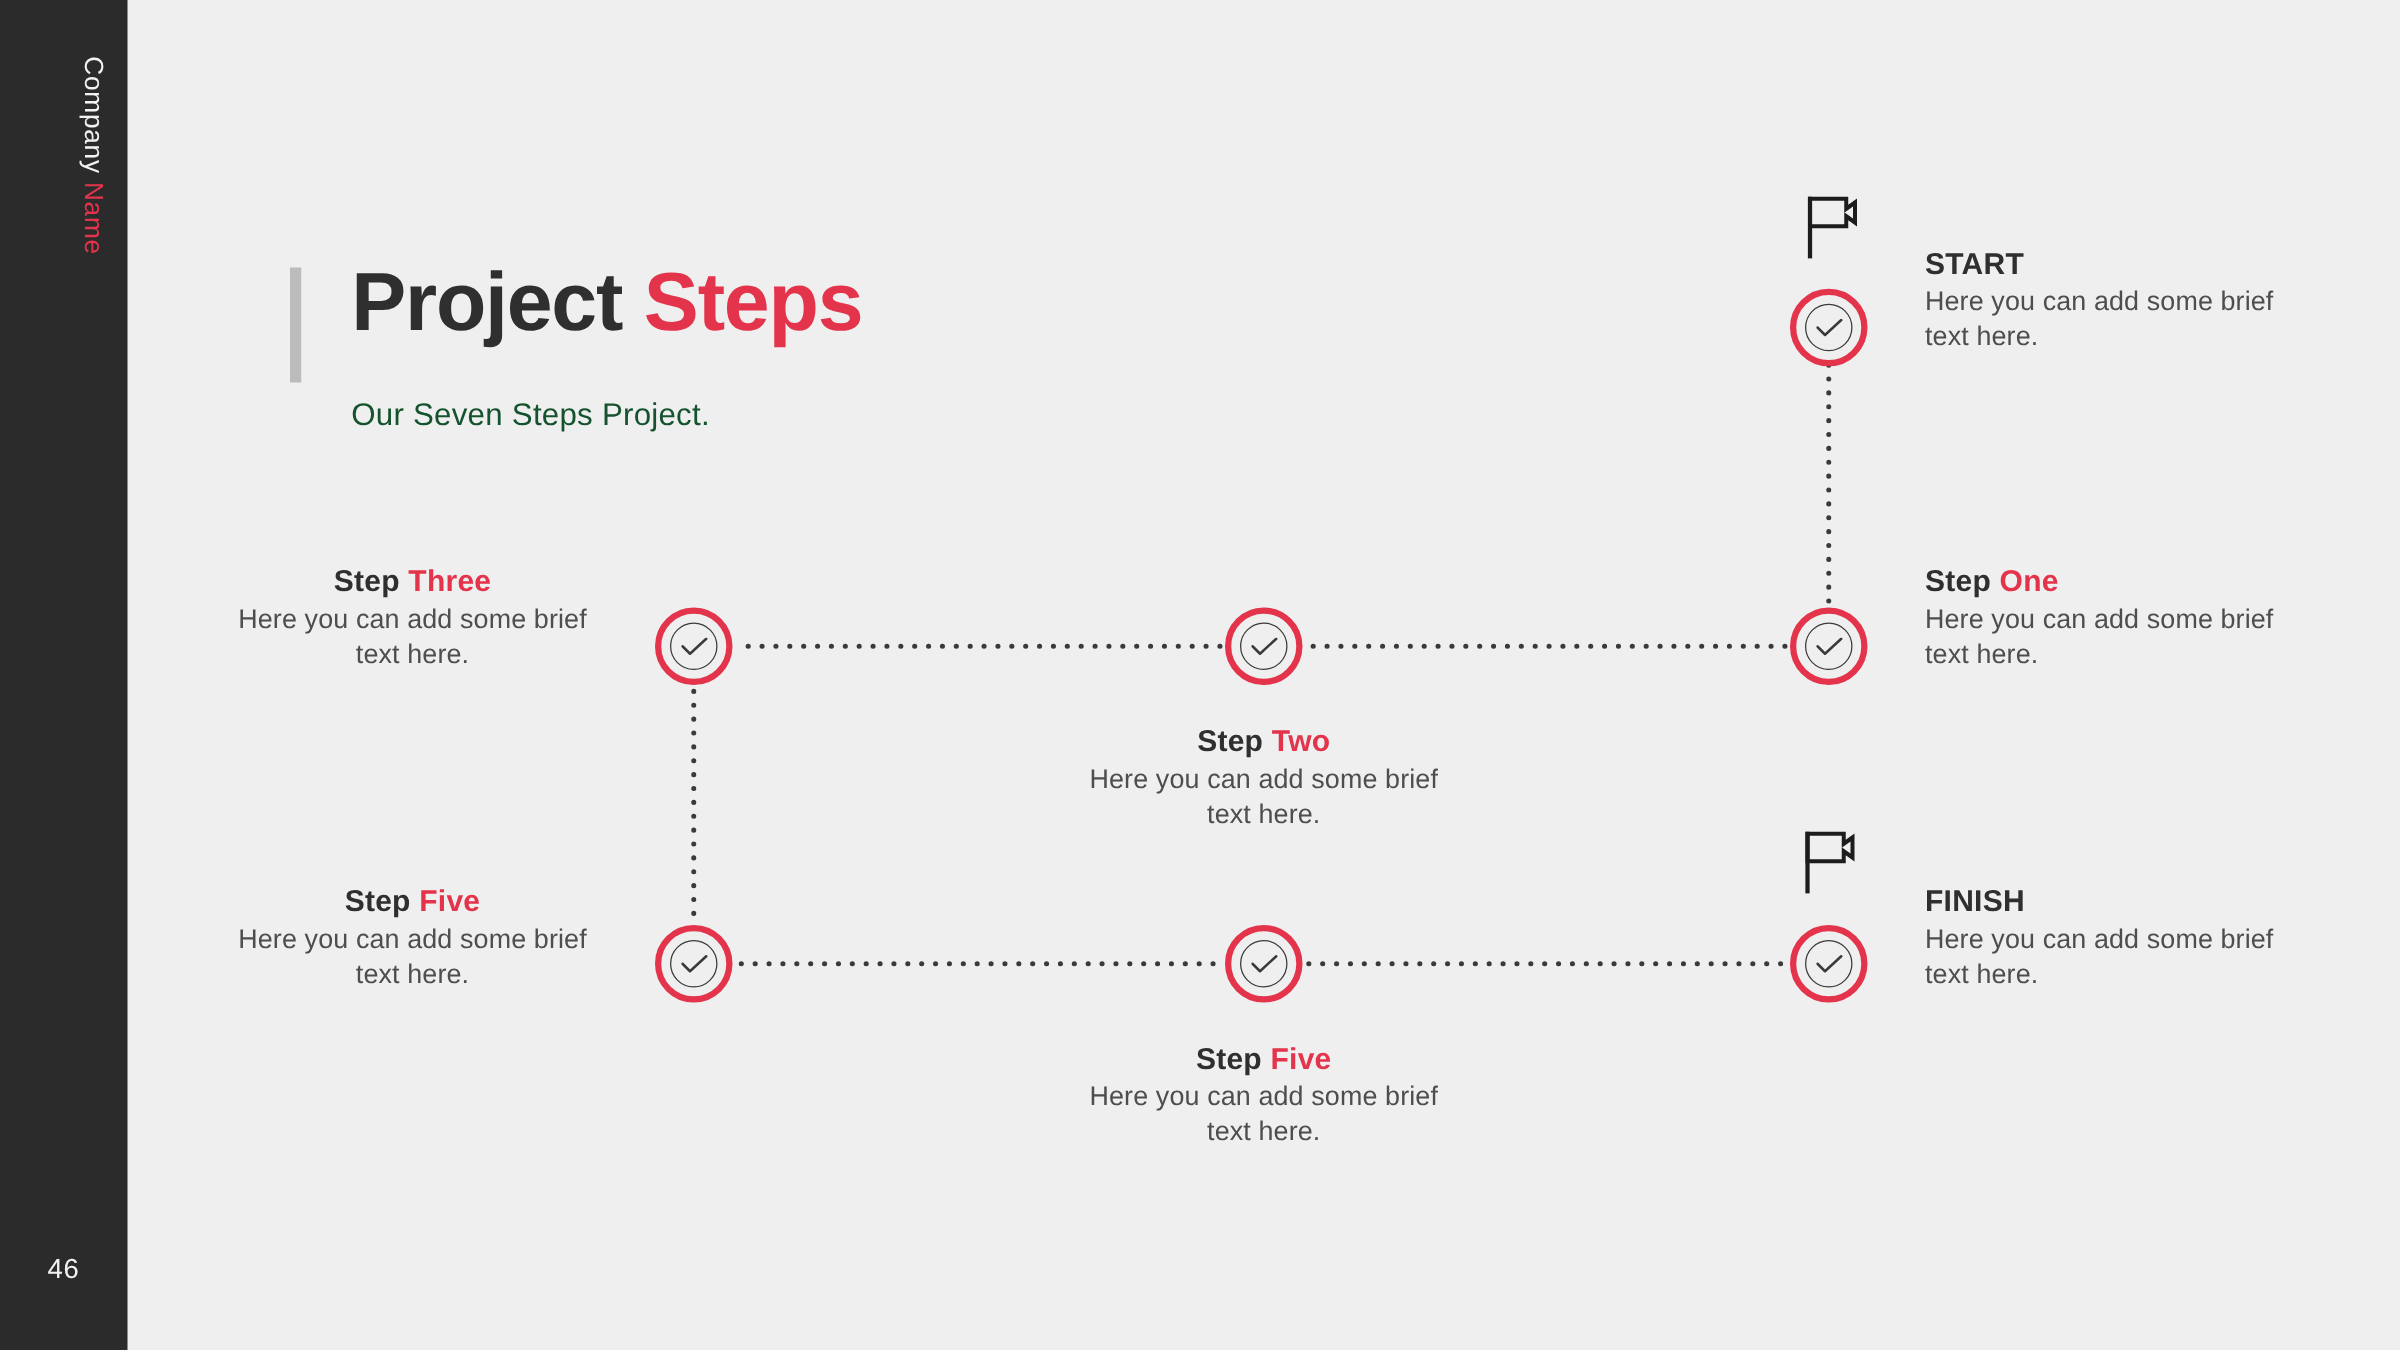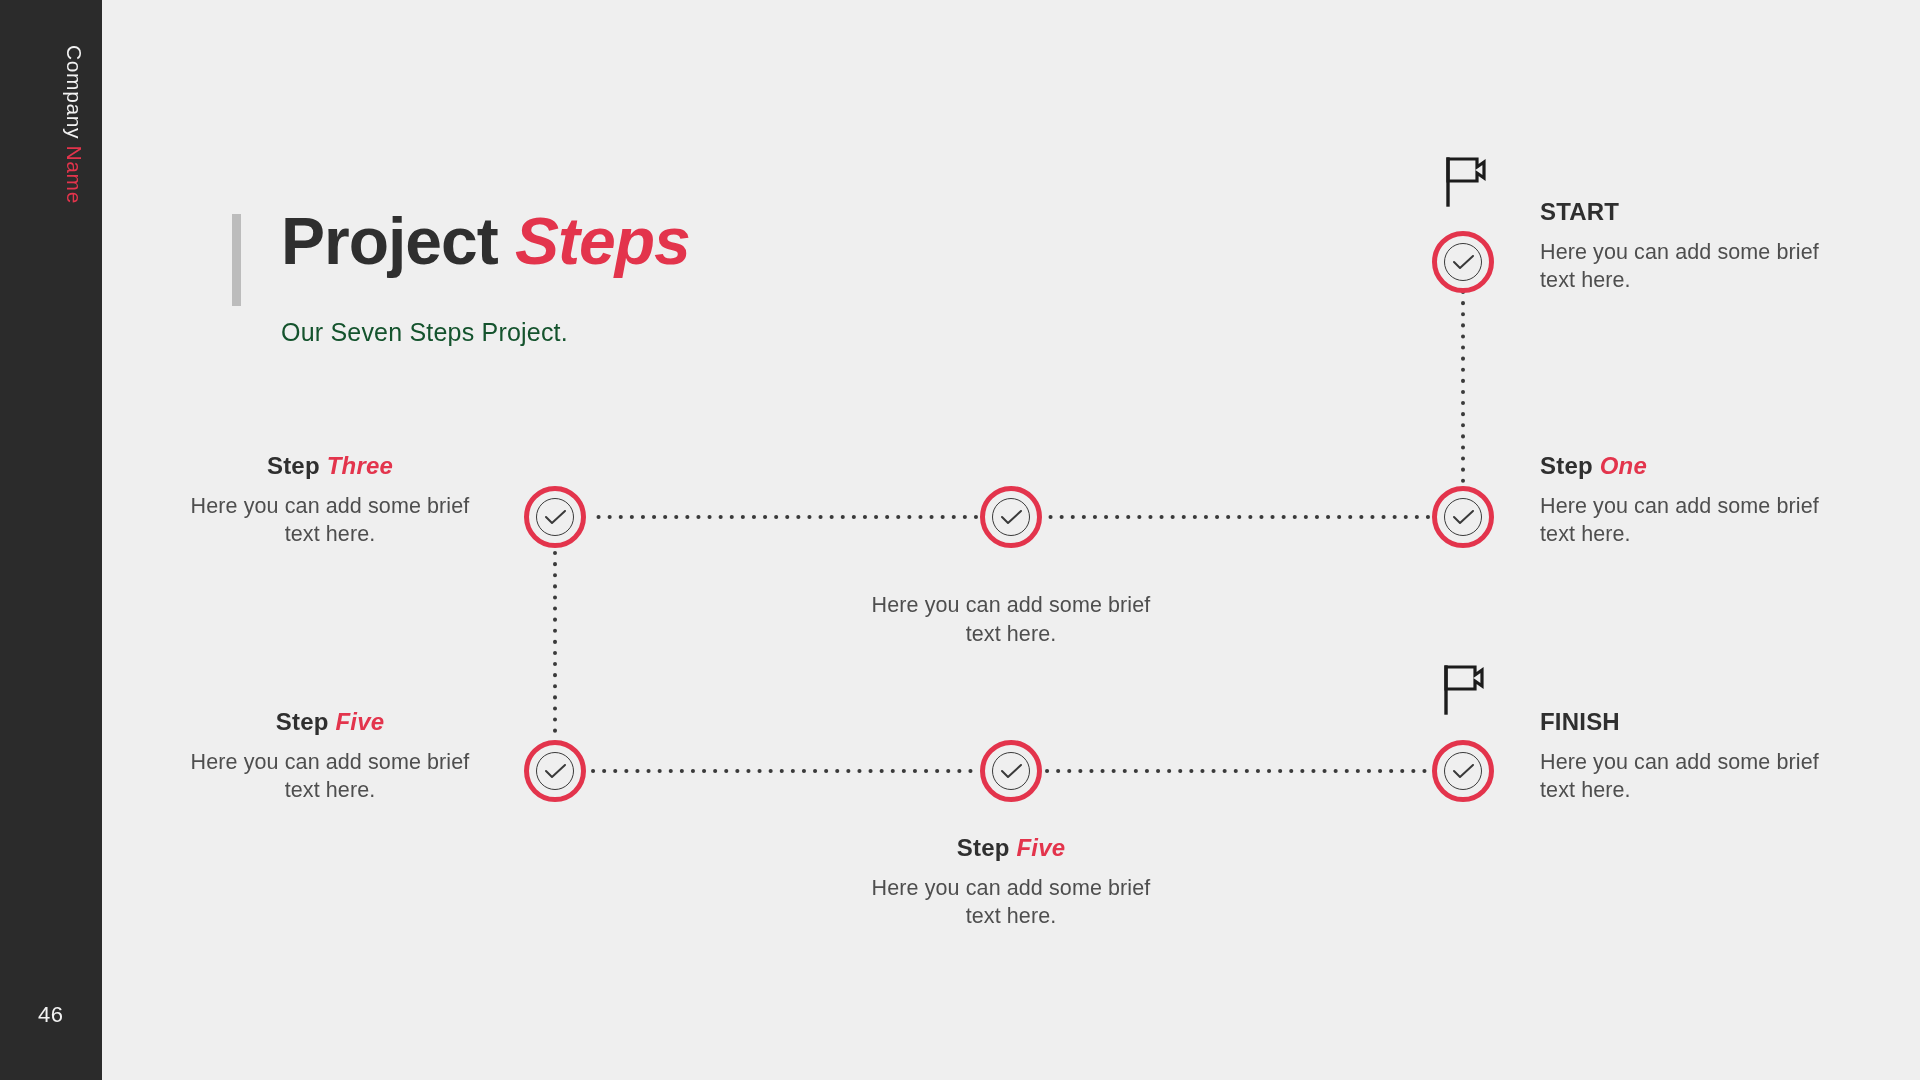--- a/index.html
+++ b/index.html
@@ -45,21 +45,21 @@
   }
   .head-title {
     margin-left:49px;
     font-size:66px;
     font-weight:bold;
     letter-spacing:-1px;
     line-height:1;
     white-space:nowrap;
   }
   .t-dark { color:#2f2f2f; }
-  .t-red  { color:#e3344c;font-style:italic; }
+  .t-red  { color:#e3344c; }
   .head-sub {
     margin-left:49px;
     margin-top:44px;
     font-size:25px;
     color:#14532d;
     letter-spacing:.2px;
   }
 
   
   .canvas { position:absolute; left:0; top:0; width:1920px; height:1080px; }
@@ -96,21 +96,21 @@
   .blk-title {
     font-size:24px;
     font-weight:bold;
     letter-spacing:.2px;
     color:#2f2f2f;
     line-height:1.2;
     white-space:nowrap;
   }
   .blk-title .t-red { color:#e3344c; }
   .blk-body {
-    margin-top:11px;
+    margin-top:0;
     font-size:21.5px;
     line-height:1.33;
     color:#4e4e4e;
     letter-spacing:.1px;
   }
 </style>
 </head>
 <body>
 
 <div class="rail">
@@ -222,20 +222,24 @@
 
   <div class="blk blk-l" style="left:1540px; top:452px;">
     <div class="blk-title">
       <span>Step</span>
       <span class="t-red">One</span>
     </div>
     <div class="blk-body">Here you can add some brief text here.</div>
   </div>
 
   <div class="blk blk-c" style="left:861px; top:580px;">
+    <div class="blk-title">
+      <span>Step</span>
+      <span class="t-red">Two</span>
+    </div>
     <div class="blk-body">Here you can add some brief text here.</div>
   </div>
 
   <div class="blk blk-r" style="left:180px; top:452px;">
     <div class="blk-title">
       <span>Step</span>
       <span class="t-red">Three</span>
     </div>
     <div class="blk-body">Here you can add some brief text here.</div>
   </div>

